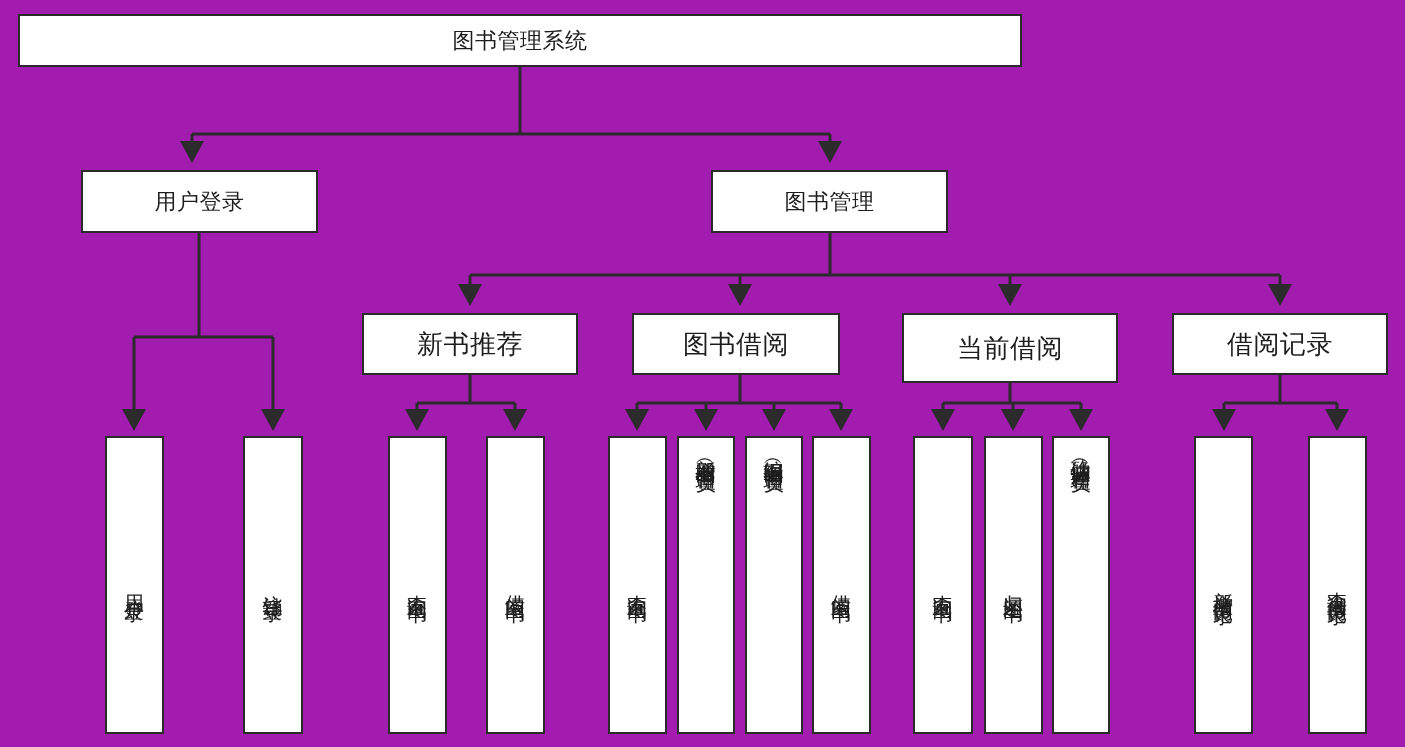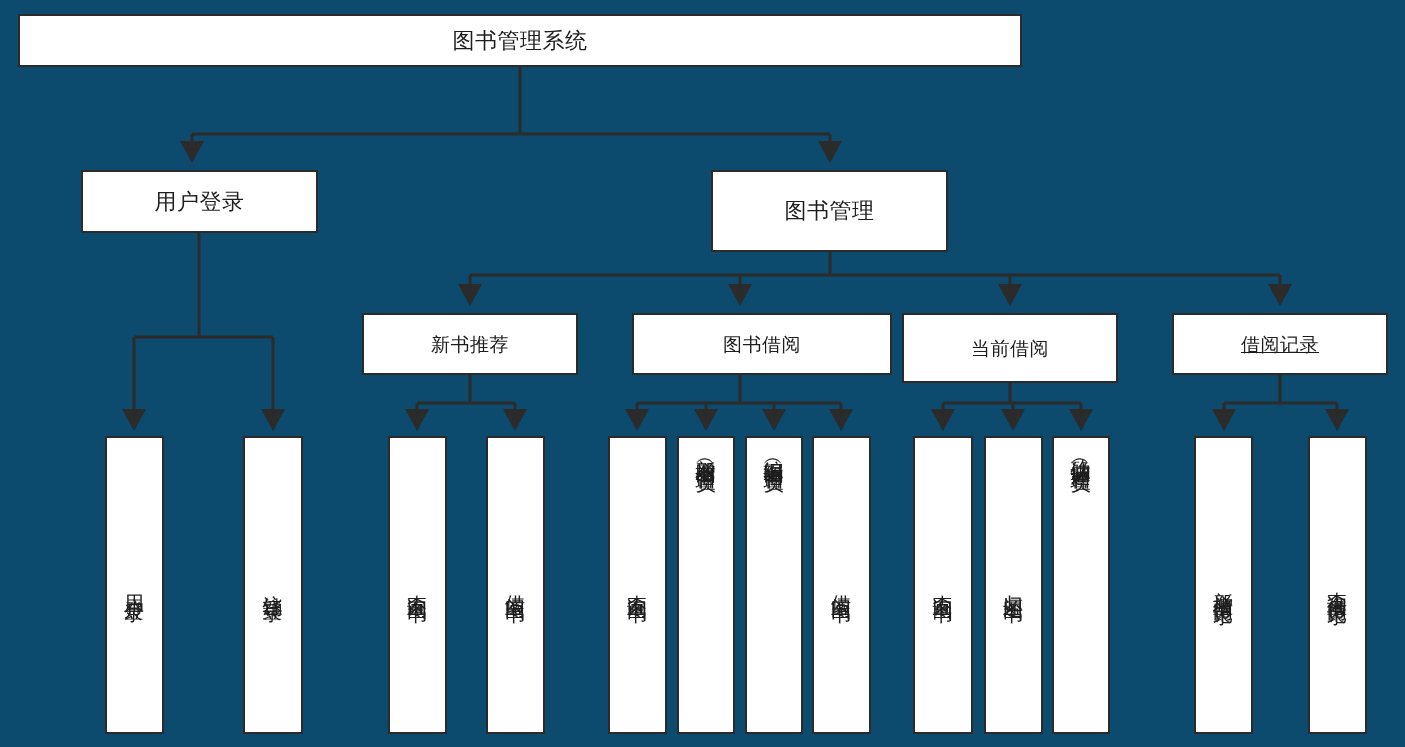--- a/index.html
+++ b/index.html
@@ -9,21 +9,21 @@
     background: #ffffff;
   }
   body {
     font-family: "DejaVu Sans", "Liberation Sans", sans-serif;
     color: #1a1a1a;
   }
   #canvas {
     position: relative;
     width: 1405px;
     height: 747px;
-    background: #0c4a6e;
+    background: #a21caf;
     overflow: hidden;
   }
   #edges {
     position: absolute;
     left: 0;
     top: 0;
     width: 1405px;
     height: 747px;
     pointer-events: none;
   }
@@ -40,21 +40,21 @@
   .node .label {
     font-size: 21px;
     line-height: 1.18;
     letter-spacing: 0.5px;
     color: #1d1d1d;
     white-space: nowrap;
     text-align: center;
   }
   .node.root .label { font-size: 22px; }
   .node.lvl2 .label { font-size: 22px; }
-  .node.lvl3 .label { font-size: 19px; }
+  .node.lvl3 .label { font-size: 26px; }
 
   
   .node.leaf {
     align-items: flex-start;
     justify-content: center;
     padding-top: 6px;
   }
   .node.leaf .label {
     writing-mode: vertical-rl;
     text-orientation: upright;
@@ -133,34 +133,34 @@
     </g>
   </svg>
 
   <div class="node root" style="left:18px; top:14px; width:1004px; height:53px;">
     <span class="label">图书管理系统</span>
   </div>
 
   <div class="node lvl2" style="left:81px; top:170px; width:237px; height:63px;">
     <span class="label">用户登录</span>
   </div>
-  <div class="node lvl2" style="left:711px; top:170px; width:237px; height:82px;">
+  <div class="node lvl2" style="left:711px; top:170px; width:237px; height:63px;">
     <span class="label">图书管理</span>
   </div>
 
   <div class="node lvl3" style="left:362px; top:313px; width:216px; height:62px;">
     <span class="label">新书推荐</span>
   </div>
-  <div class="node lvl3" style="left:632px; top:313px; width:260px; height:62px;">
+  <div class="node lvl3" style="left:632px; top:313px; width:208px; height:62px;">
     <span class="label">图书借阅</span>
   </div>
   <div class="node lvl3" style="left:902px; top:313px; width:216px; height:70px;">
     <span class="label">当前借阅</span>
   </div>
-  <div class="node lvl3" style="left:1172px; top:313px; width:216px; height:62px;text-decoration:underline;">
+  <div class="node lvl3" style="left:1172px; top:313px; width:216px; height:62px;">
     <span class="label">借阅记录</span>
   </div>
 
   <div class="node leaf centerv" style="left:105px; top:436px; width:59px; height:298px;">
     <span class="label">用户登录</span>
   </div>
   <div class="node leaf centerv" style="left:243px; top:436px; width:60px; height:298px;">
     <span class="label">注销登录</span>
   </div>
 

